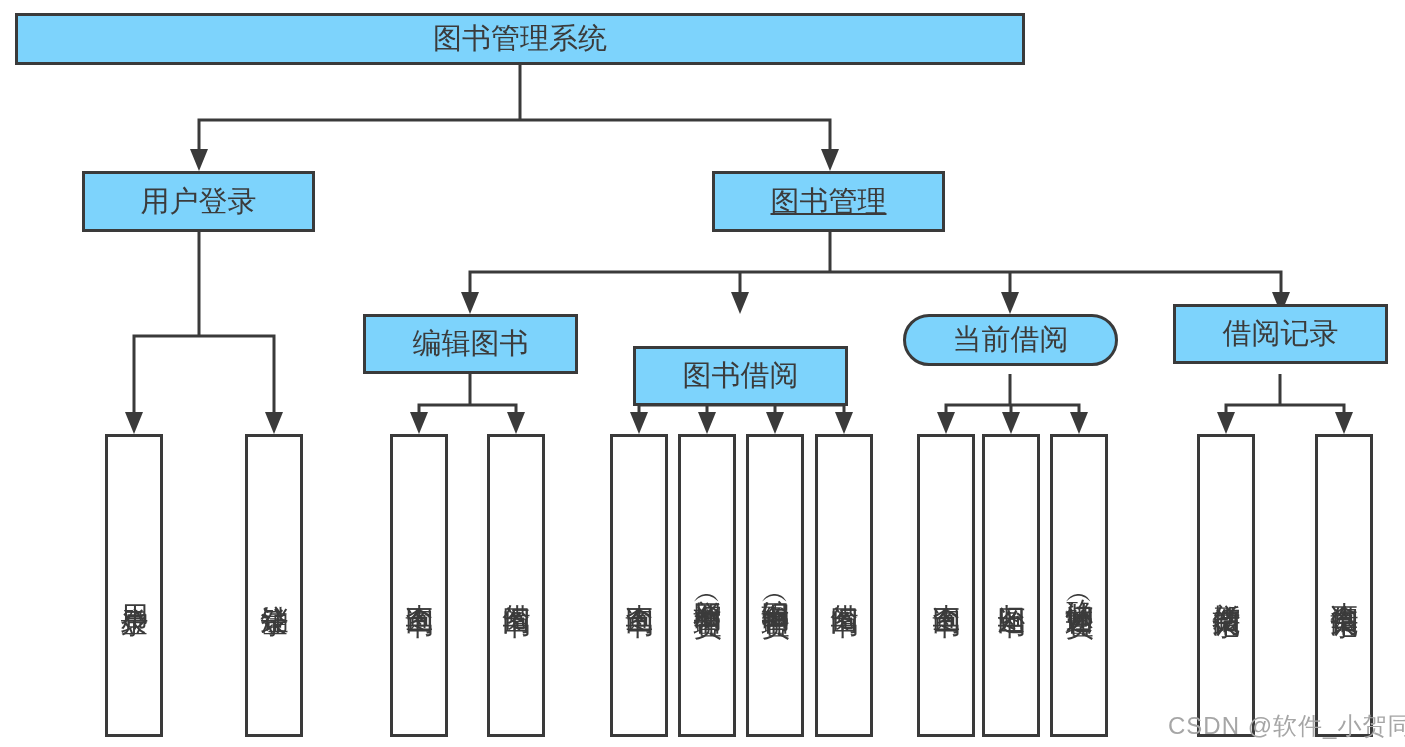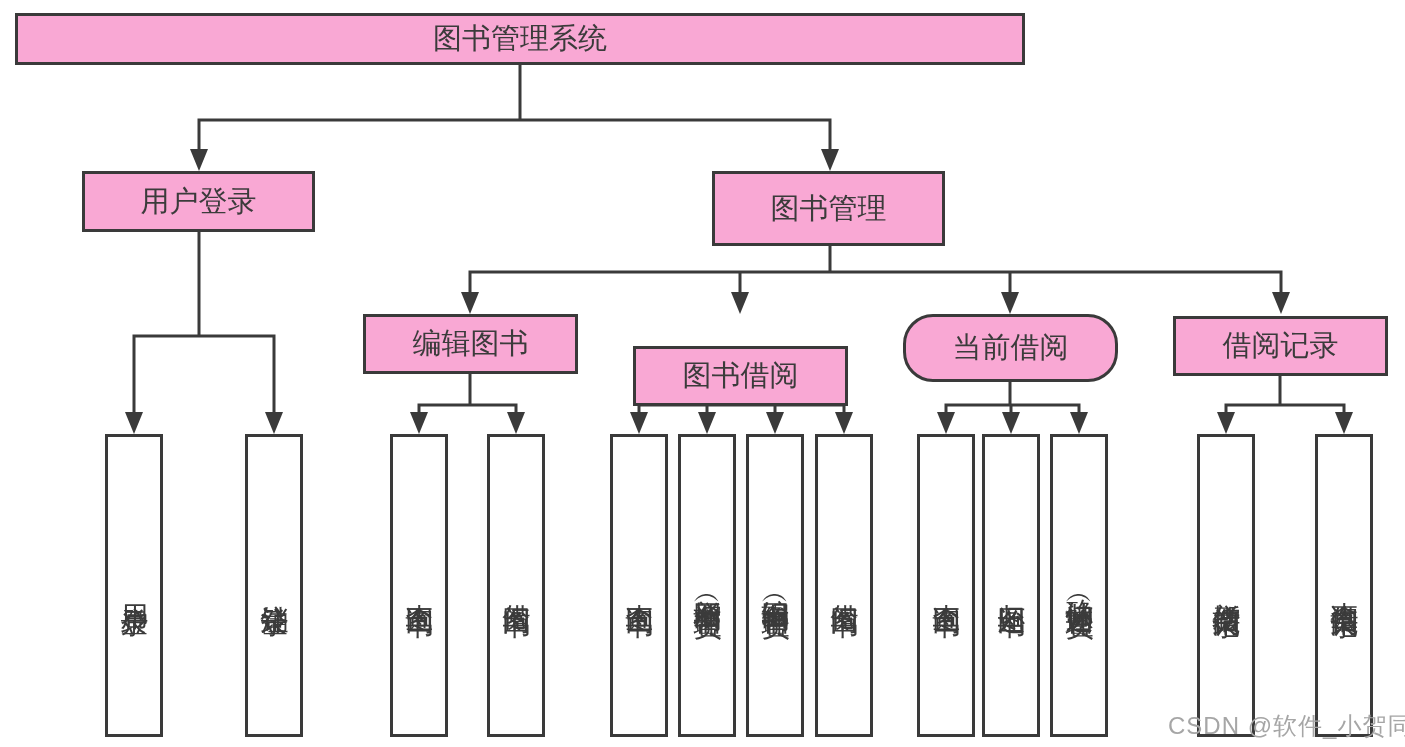--- a/index.html
+++ b/index.html
@@ -2,21 +2,21 @@
 <html style="--line: #3a3a3a; --text: #3b3b3b; --watermark: #a6a6a6; --background: #ffffff;"><head>
 <meta charset="utf-8">
 <style>
   :root { --line:#3a3a3a; --text:#3b3b3b; --watermark:#a6a6a6; --background:#ffffff; }
   * { margin:0; padding:0; box-sizing:border-box; }
   html,body { width:1405px; height:747px; background:var(--background); }
   body { font-family:"Liberation Sans","DejaVu Sans",sans-serif; }
   .canvas { position:relative; width:1405px; height:747px; overflow:hidden; background:var(--background); }
   .connectors { position:absolute; left:0; top:0; color:var(--line); }
   .box {
-    position:absolute; background:#f9a8d4; border:3px solid var(--line);
+    position:absolute; background:#7dd3fc; border:3px solid var(--line);
     display:flex; align-items:center; justify-content:center;
     font-size:29px; color:var(--text); white-space:nowrap;
   }
   .vbox {
     position:absolute; background:#fff; border:3px solid var(--line);
     top:434px; width:58px; height:303px;
     writing-mode:vertical-rl; text-orientation:mixed;
     display:flex; align-items:center; justify-content:center;
     font-size:28px; letter-spacing:2px; color:var(--text); line-height:1;
   }
@@ -65,26 +65,26 @@
       <polygon points="1002,412 1020,412 1011,434"></polygon>
       <polygon points="1070,412 1088,412 1079,434"></polygon>
       <polygon points="1217,412 1235,412 1226,434"></polygon>
       <polygon points="1335,412 1353,412 1344,434"></polygon>
     </g>
   </svg>
 
   <div class="box" style="left:15px; top:13px; width:1010px; height:52px;">图书管理系统</div>
 
   <div class="box" style="left:82px; top:171px; width:233px; height:61px;">用户登录</div>
-  <div class="box" style="left:712px; top:171px; width:233px; height:75px;">图书管理</div>
+  <div class="box" style="left:712px; top:171px; width:233px; height:61px;text-decoration:underline;">图书管理</div>
 
   <div class="box" style="left:363px; top:314px; width:215px; height:60px;">编辑图书</div>
   <div class="box" style="left:633px; top:314px; width:215px; height:60px;margin-top:32px;">图书借阅</div>
-  <div class="box" style="left:903px; top:314px; width:215px; height:68px;border-radius:30px;">当前借阅</div>
-  <div class="box" style="left:1173px; top:316px; width:215px; height:60px;">借阅记录</div>
+  <div class="box" style="left:903px; top:314px; width:215px; height:52px;border-radius:30px;">当前借阅</div>
+  <div class="box" style="left:1173px; top:304px; width:215px; height:60px;">借阅记录</div>
 
   <div class="vbox" style="left:105px;">用户登录</div>
   <div class="vbox" style="left:245px;">注销登录</div>
 
   <div class="vbox" style="left:390px;">查询图书</div>
   <div class="vbox" style="left:487px;">借阅图书</div>
 
   <div class="vbox" style="left:610px;">查询图书</div>
   <div class="vbox" style="left:678px;">新增图书（管理员）</div>
   <div class="vbox" style="left:746px;">编辑图书（管理员）</div>

